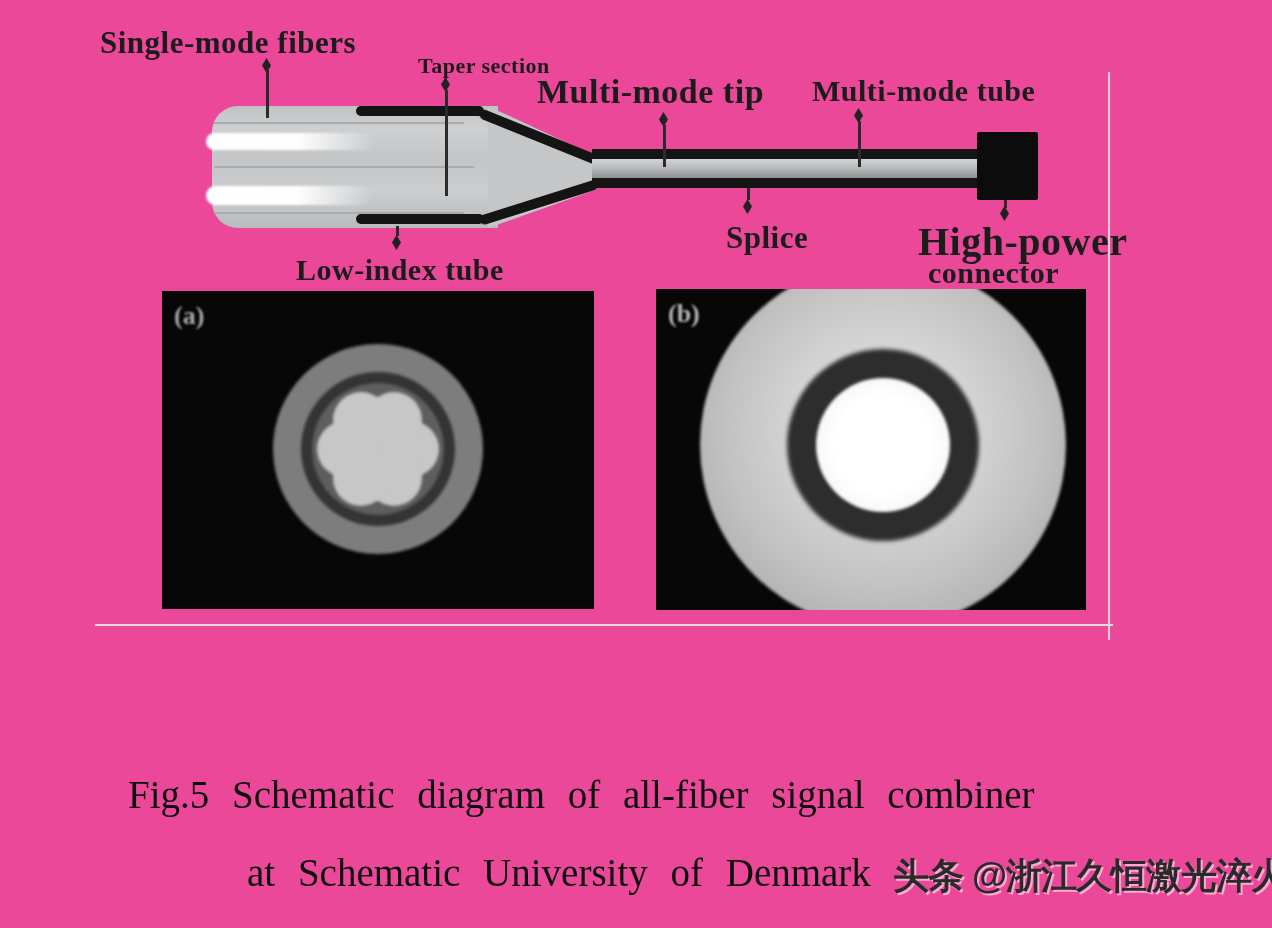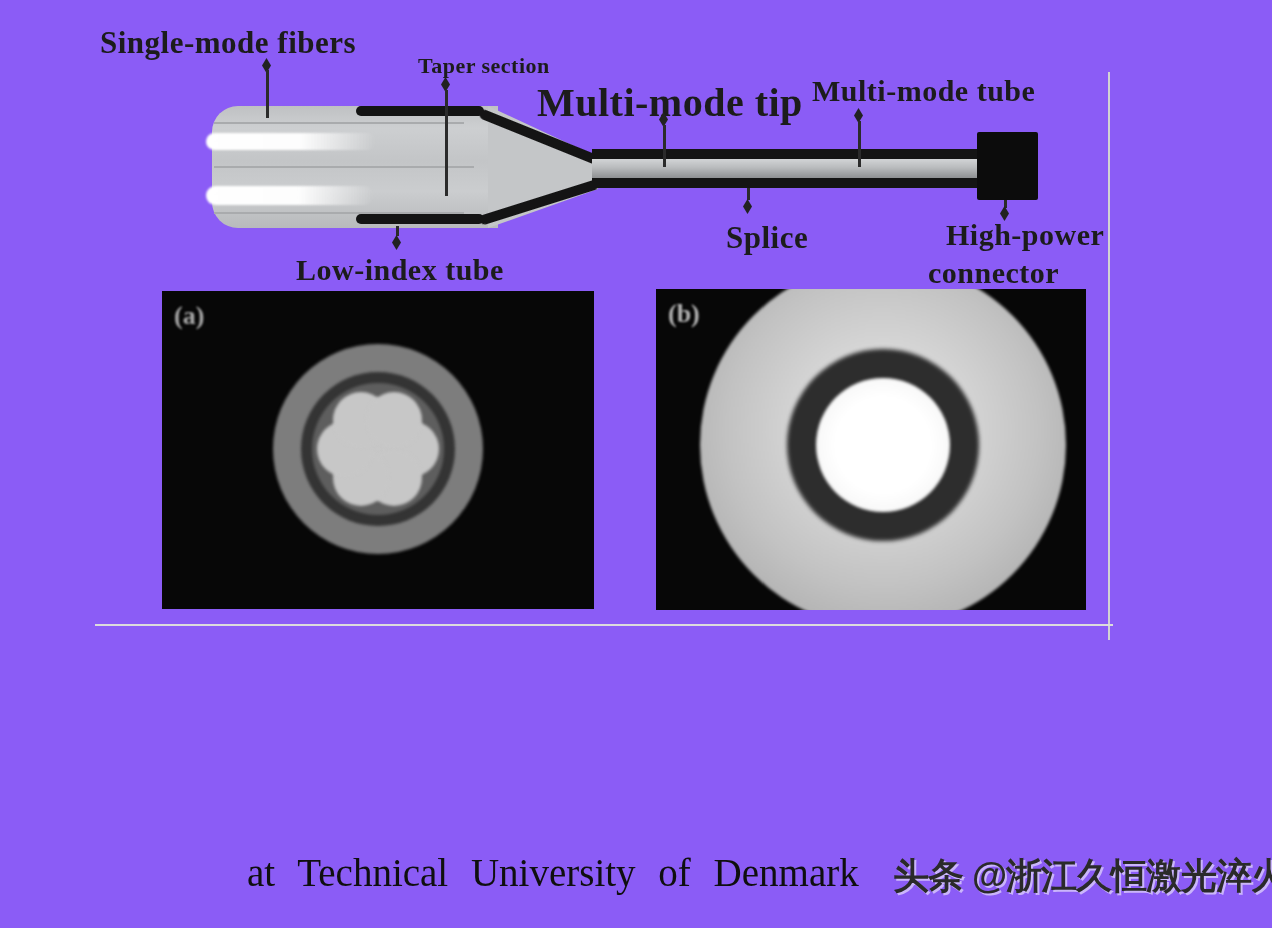--- a/index.html
+++ b/index.html
@@ -1,16 +1,16 @@
 <!DOCTYPE html>
 <html><head>
 <meta charset="utf-8">
 <style>
   html,body{margin:0;padding:0;background:#ffffff;}
-  #page{position:relative;width:1272px;height:928px;background:#8b5cf6;overflow:hidden;
+  #page{position:relative;width:1272px;height:928px;background:#ec4899;overflow:hidden;
         font-family:"Liberation Serif","DejaVu Serif",serif;}
   
   .sch-label{position:absolute;color:#1c1c1c;font-weight:600;letter-spacing:.5px;
              filter:blur(.45px);white-space:nowrap;}
   
   .ptr-line{position:absolute;width:2.5px;background:#2b2b2b;filter:blur(.3px);}
   .ptr-head{position:absolute;width:9px;height:15px;background:#222;
             clip-path:polygon(50% 0,100% 50%,50% 100%,0 50%);filter:blur(.3px);}
   
   .gray-bundle{position:absolute;left:212px;top:106px;width:286px;height:122px;
@@ -69,25 +69,25 @@
     <div class="tube-seg" style="left:480px;top:216px;width:124px;transform:rotate(-17.5deg);transform-origin:left center;"></div>
 
     <div class="fiber-black" style="left:592px;top:149px;width:388px;"></div>
     <div class="fiber-gray"></div>
     <div class="fiber-black" style="left:592px;top:178px;width:388px;"></div>
 
     <div class="connector"></div>
 
     <div class="sch-label" style="left:100px;top:25px;font-size:31px;font-weight:700;">Single-mode fibers</div>
     <div class="sch-label" style="left:418px;top:53px;font-size:22px;">Taper section</div>
-    <div class="sch-label" style="left:537px;top:79px;font-size:40px;">Multi-mode tip</div>
+    <div class="sch-label" style="left:537px;top:73px;font-size:34px;">Multi-mode tip</div>
     <div class="sch-label" style="left:812px;top:74px;font-size:30px;">Multi-mode tube</div>
     <div class="sch-label" style="left:710px;top:220px;font-size:31px;margin-left:16px;">Splice</div>
     <div class="sch-label" style="left:296px;top:253px;font-size:30px;">Low-index tube</div>
-    <div class="sch-label" style="left:918px;top:218px;font-size:30px;margin-left:28px;">High-power</div>
+    <div class="sch-label" style="left:918px;top:218px;font-size:40px;">High-power</div>
     <div class="sch-label" style="left:928px;top:256px;font-size:30px;">connector</div>
 
     <div class="ptr-head" style="left:262px;top:58px;"></div>
     <div class="ptr-line" style="left:266px;top:70px;height:48px;"></div>
 
     <div class="ptr-head" style="left:441px;top:77px;"></div>
     <div class="ptr-line" style="left:445px;top:90px;height:106px;"></div>
 
     <div class="ptr-head" style="left:659px;top:112px;"></div>
     <div class="ptr-line" style="left:663px;top:125px;height:42px;"></div>
@@ -125,17 +125,18 @@
          background:radial-gradient(circle at 50% 46%, #dcdcdc 22%, #c2c2c2 58%, #a9a9a9 86%, #8f8f8f 100%);"></div>
     <div class="circ" style="left:131px;top:60px;width:192px;height:192px;background:#2d2d2d;filter:blur(2px);"></div>
     <div class="circ" style="left:160px;top:89px;width:134px;height:134px;filter:blur(1.6px);
          background:radial-gradient(circle, #ffffff 50%, #f3f3f3 84%, #e3e3e3 100%);"></div>
     <div class="panel-tag" style="color:#b5b5b5;">(b)</div>
   </div>
 
   <div class="vrule"></div>
   <div class="hrule"></div>
 
-  <div class="cap cap-en2">at Technical University of Denmark</div>
+  <div class="cap cap-en1">Fig.5 Schematic diagram of all-fiber signal combiner</div>
+  <div class="cap cap-en2">at Schematic University of Denmark</div>
 
   <div class="watermark">头条 @浙江久恒激光淬火</div>
 
 </div>
 
 </body></html>

